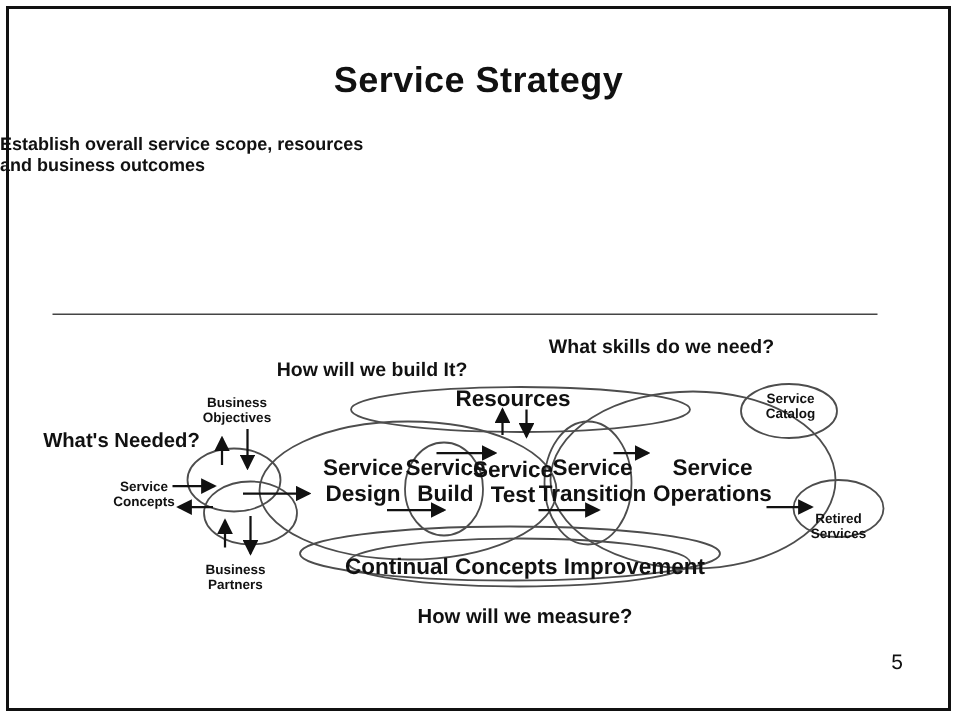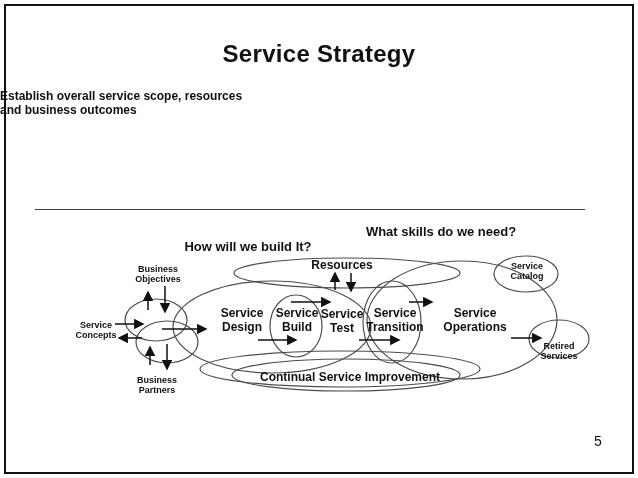--- a/index.html
+++ b/index.html
@@ -43,21 +43,21 @@
   .lbl{
     position:absolute;
     transform:translate(-50%,-50%);
     text-align:center;
     font-weight:bold;
     white-space:pre;
     line-height:1.15;
   }
   .q{font-size:13px;}
   .q-big{font-size:13.5px;}
-  .node{font-size:12px;}
+  .node{font-size:15px;}
   .node-sm{font-size:9px;}
 </style>
 </head>
 <body>
 
 <div class="slide">
 
   <div class="frame"></div>
 
   <div class="title">Service Strategy</div>
@@ -100,20 +100,22 @@
       <line x1="291" y1="302" x2="330" y2="302" marker-end="url(#ah)"></line>
       <line x1="409" y1="302" x2="432" y2="302" marker-end="url(#ah)"></line>
       <line x1="258" y1="340" x2="296" y2="340" marker-end="url(#ah)"></line>
       <line x1="359" y1="340" x2="399" y2="340" marker-end="url(#ah)"></line>
       <line x1="511" y1="338" x2="541" y2="338" marker-end="url(#ah)"></line>
     </g>
   </svg>
 
   <div class="lbl q" style="left:248px;top:247px;">How will we build It?</div>
   <div class="lbl q" style="left:441px;top:232px;">What skills do we need?</div>
+  <div class="lbl q-big" style="left:81px;top:294px;">What's Needed?</div>
+  <div class="lbl q-big" style="left:350px;top:411px;">How will we measure?</div>
 
   <div class="lbl node-sm" style="left:158px;top:274px;">Business
 Objectives</div>
   <div class="lbl node-sm" style="left:96px;top:330px;">Service
 Concepts</div>
   <div class="lbl node-sm" style="left:157px;top:385px;">Business
 Partners</div>
   <div class="lbl node" style="left:342px;top:266px;">Resources</div>
   <div class="lbl node" style="left:242px;top:321px;">Service
 Design</div>
@@ -122,16 +124,16 @@
   <div class="lbl node" style="left:342px;top:322px;">Service
 Test</div>
   <div class="lbl node" style="left:395px;top:321px;">Service
 Transition</div>
   <div class="lbl node" style="left:475px;top:321px;">Service
 Operations</div>
   <div class="lbl node-sm" style="left:527px;top:271px;">Service
 Catalog</div>
   <div class="lbl node-sm" style="left:559px;top:351px;">Retired
 Services</div>
-  <div class="lbl node" style="left:350px;top:378px;">Continual Service Improvement</div>
+  <div class="lbl node" style="left:350px;top:378px;">Continual Concepts Improvement</div>
 
   <div class="page-number">5</div>
 </div>
 
 </body></html>

